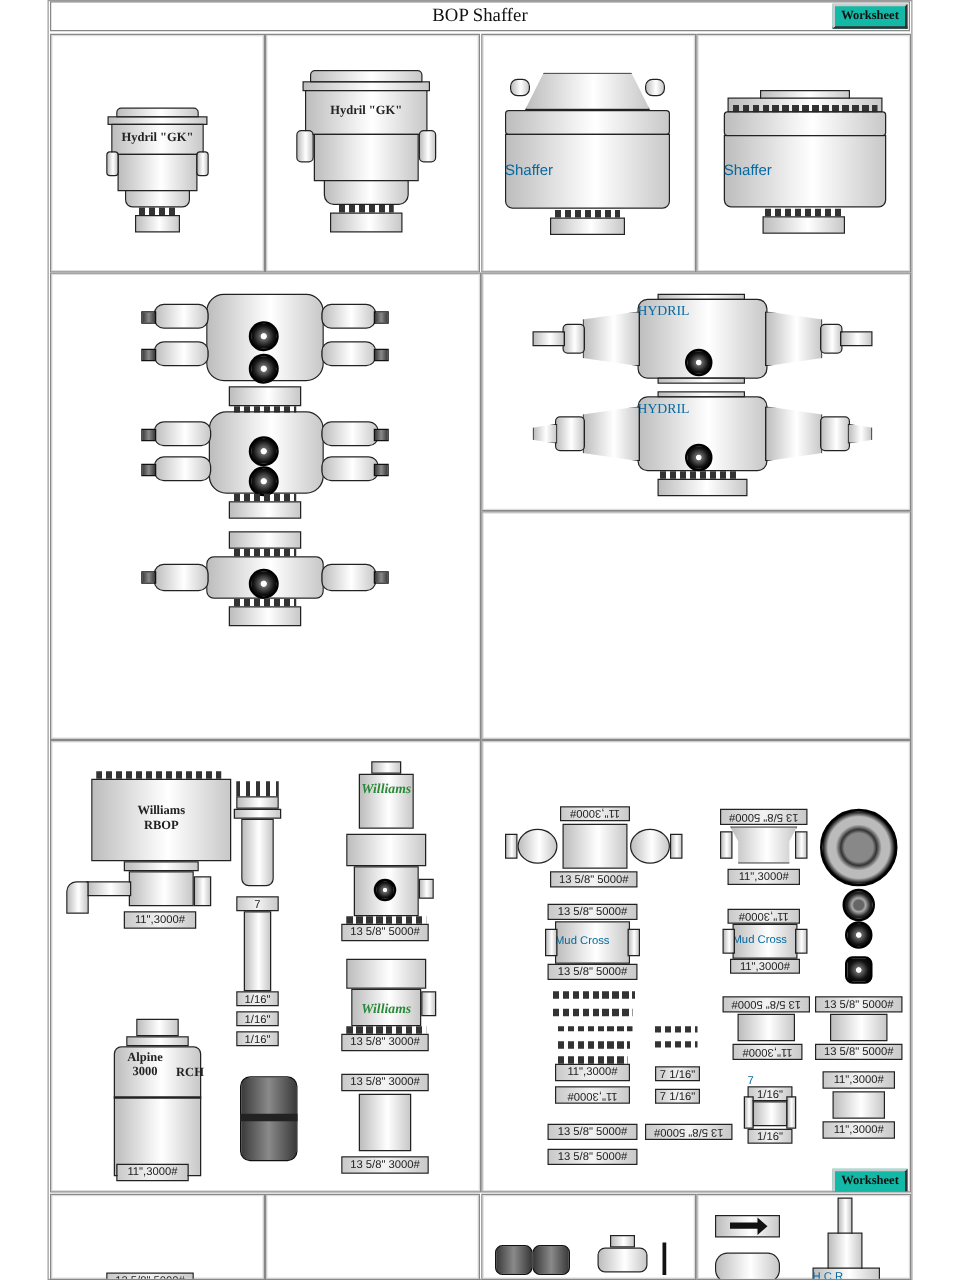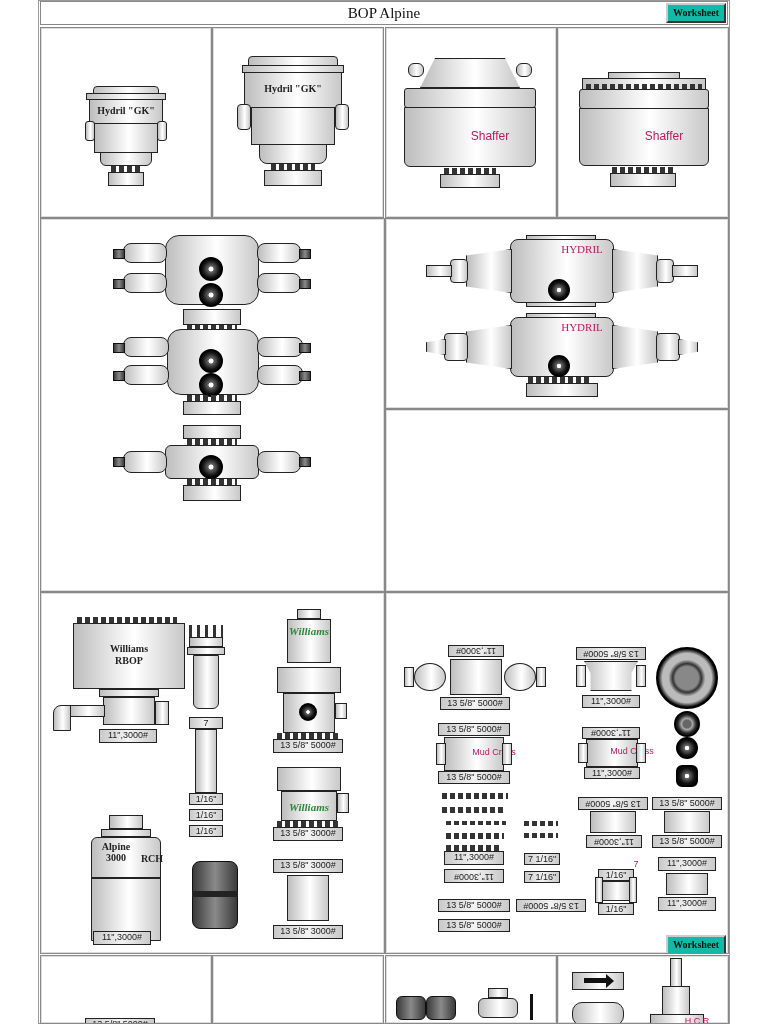--- a/index.html
+++ b/index.html
@@ -8,30 +8,30 @@
   .cell{position:absolute;border:1px solid #888;box-sizing:border-box;background:#fff;overflow:hidden;box-shadow:inset 0 0 0 1px #ddd;}
   .title{position:absolute;left:40px;top:1px;width:688px;height:24px;border:1px solid #888;box-sizing:border-box;text-align:center;font-family:"Liberation Serif",serif;font-size:15px;line-height:22px;color:#111;}
   .ws-btn{position:absolute;background:#14b8a6;border:2px solid #333;border-top-color:#ccc;border-left-color:#ccc;box-sizing:border-box;font-family:"Liberation Serif",serif;font-weight:bold;font-size:10px;color:#111;text-align:center;line-height:16px;cursor:pointer;}
   .g{background:linear-gradient(90deg,#bdbdbd 0%,#f4f4f4 45%,#fff 55%,#c8c8c8 100%);border:1.5px solid #222;box-sizing:border-box;}
   .gd{background:linear-gradient(90deg,#3a3a3a 0%,#8a8a8a 50%,#3a3a3a 100%);border:1.5px solid #111;box-sizing:border-box;}
   .abs{position:absolute;}
   .lbl{position:absolute;font-family:"Liberation Sans",sans-serif;font-size:9px;color:#222;text-align:center;border:1px solid #222;background:linear-gradient(90deg,#c9c9c9,#f3f3f3,#c9c9c9);box-sizing:border-box;line-height:11px;white-space:nowrap;}
   .flip{transform:rotate(180deg);}
   .bolts{position:absolute;height:6px;background:repeating-linear-gradient(90deg,#333 0 5px,transparent 5px 8px);}
   .text-s{position:absolute;font-family:"Liberation Serif",serif;font-weight:bold;font-size:10px;color:#222;text-align:center;}
-  .text-sans{position:absolute;font-family:"Liberation Sans",sans-serif;font-size:12px;color:#be185d;text-align:center;padding-left:20px;}
+  .text-sans{position:absolute;font-family:"Liberation Sans",sans-serif;font-size:12px;color:#0369a1;text-align:left;}
   .circle{position:absolute;border-radius:50%;background:radial-gradient(circle,#fff 0 15%,#666 20%,#111 60%,#000 100%);border:2px solid #000;box-sizing:border-box;}
   .williams{position:absolute;font-family:"Liberation Serif",serif;font-style:italic;font-weight:bold;font-size:11px;color:#2a8a3a;text-align:center;}
 </style>
 </head>
 <body>
 
 <div class="frame" style="left:38px;top:0;width:692px;height:1024px;"></div>
 
-<div class="title"><span>BOP Alpine</span></div>
+<div class="title"><span>BOP Shaffer</span></div>
 <div class="ws-btn" style="left:666px;top:3px;width:60px;height:20px;">Worksheet</div>
 
 <div class="cell" style="left:40px;top:27px;width:172px;height:191px;">
   <div class="g abs" style="left:52px;top:58px;width:66px;height:8px;border-radius:4px 4px 0 0;"></div>
   <div class="g abs" style="left:45px;top:65px;width:80px;height:7px;"></div>
   <div class="g abs" style="left:48px;top:71px;width:74px;height:25px;"></div>
   <div class="text-s" style="left:44px;top:77px;width:82px;">Hydril "GK"</div>
   <div class="g abs" style="left:53px;top:95px;width:64px;height:30px;"></div>
   <div class="g abs" style="left:44px;top:93px;width:10px;height:20px;border-radius:3px;"></div>
   <div class="g abs" style="left:116px;top:93px;width:10px;height:20px;border-radius:3px;"></div>

